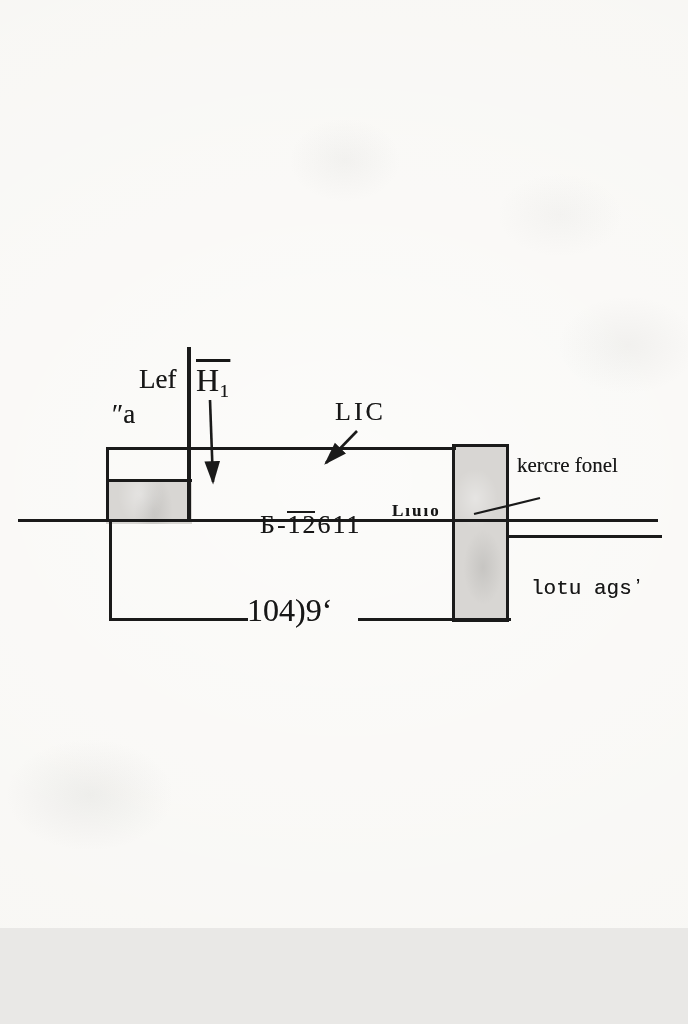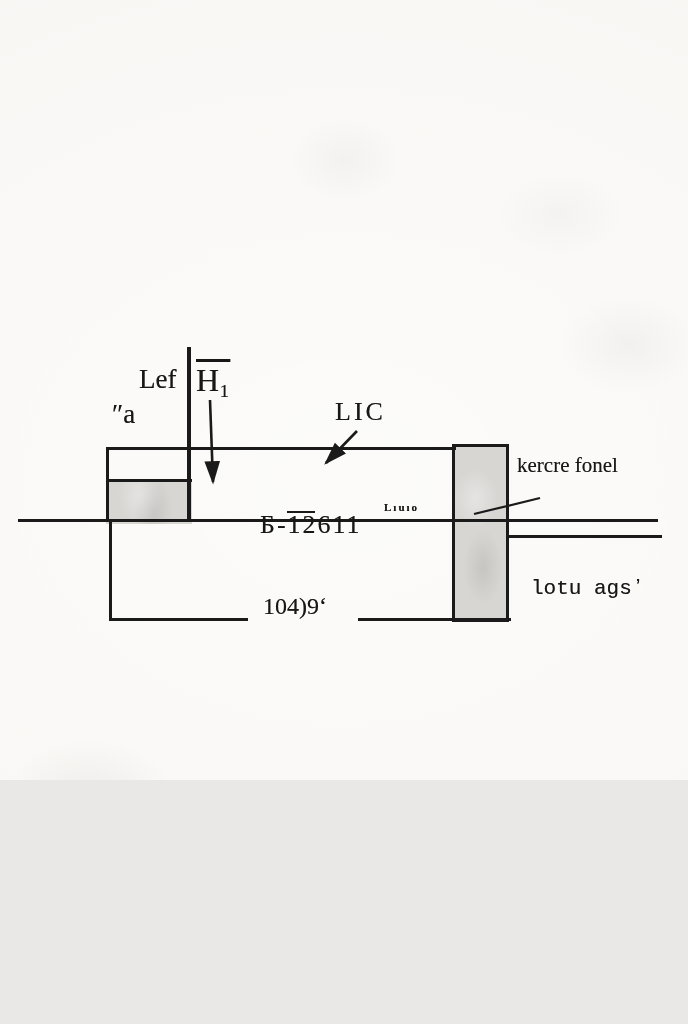--- a/index.html
+++ b/index.html
@@ -4,21 +4,21 @@
 <style>
   html, body {
     margin: 0;
     padding: 0;
     background: #e9e8e6;
     font-family: "Liberation Serif", "DejaVu Serif", serif;
   }
   .paper {
     position: relative;
     width: 688px;
-    height: 780px;
+    height: 928px;
     margin: 0 auto;
     overflow: hidden;
     background-color: #f8f7f4;
     background-image:
       radial-gradient(120px 80px at 90px 795px,  rgba(140,140,138,0.10), transparent 70%),
       radial-gradient(100px 70px at 628px 345px, rgba(140,140,138,0.08), transparent 70%),
       radial-gradient(80px 60px  at 345px 160px, rgba(140,140,138,0.07), transparent 70%),
       radial-gradient(90px 60px  at 560px 215px, rgba(140,140,138,0.06), transparent 70%),
       radial-gradient(900px 700px at 344px 480px, rgba(255,255,255,0.55), transparent 85%);
     color: #1b1b1b;
@@ -39,24 +39,24 @@
     white-space: nowrap;
     color: #171717;
     text-shadow: 0 0 0.6px rgba(30,30,30,0.55);
     line-height: 1;
   }
   .lbl-lef    { left: 139px; top: 366px; font-size: 27px; }
   .lbl-h1     { left: 196px; top: 364px; font-size: 32px; text-decoration: overline; }
   .lbl-a      { left: 112px; top: 401px; font-size: 27px; }
   .lbl-lic    { left: 335px; top: 399px; font-size: 26px; letter-spacing: 3px; }
   .lbl-model  { left: 260px; top: 481px; font-size: 26px; letter-spacing: 2px; margin-top: 31px; }
-  .lbl-lune   { left: 384px; top: 502px; font-size: 11px; letter-spacing: 2px; font-weight: bold; }
+  .lbl-lune   { left: 392px; top: 502px; font-size: 17px; letter-spacing: 2px; font-weight: bold; }
   .lbl-kercre { left: 517px; top: 455px; font-size: 21px; }
   .lbl-lotu   { left: 531px; top: 578px; font-size: 21px; font-family: Liberation Mono, monospace; }
-  .lbl-dim    { left: 247px; top: 594px; font-size: 24px; margin-left: 16px; }
+  .lbl-dim    { left: 247px; top: 594px; font-size: 32px; }
 
   .baseline          { left: 18px;  top: 519px; width: 640px; height: 3px; }
   .lower-rail        { left: 508px; top: 535px; width: 154px; height: 3px; }
   .top-edge          { left: 106px; top: 447px; width: 350px; height: 3px; }
   .left-edge-upper   { left: 106px; top: 447px; width: 3px;   height: 75px; }
   .left-edge-lower   { left: 109px; top: 522px; width: 3px;   height: 99px; }
   .bottom-left-seg   { left: 109px; top: 618px; width: 139px; height: 3px; }
   .bottom-right-seg  { left: 358px; top: 618px; width: 153px; height: 3px; }
   .vline             { left: 187px; top: 347px; width: 4px;   height: 175px; }
   .ballast           { left: 106px; top: 479px; width: 86px;  height: 42px; border-top: 3px solid #1a1a1a; }

